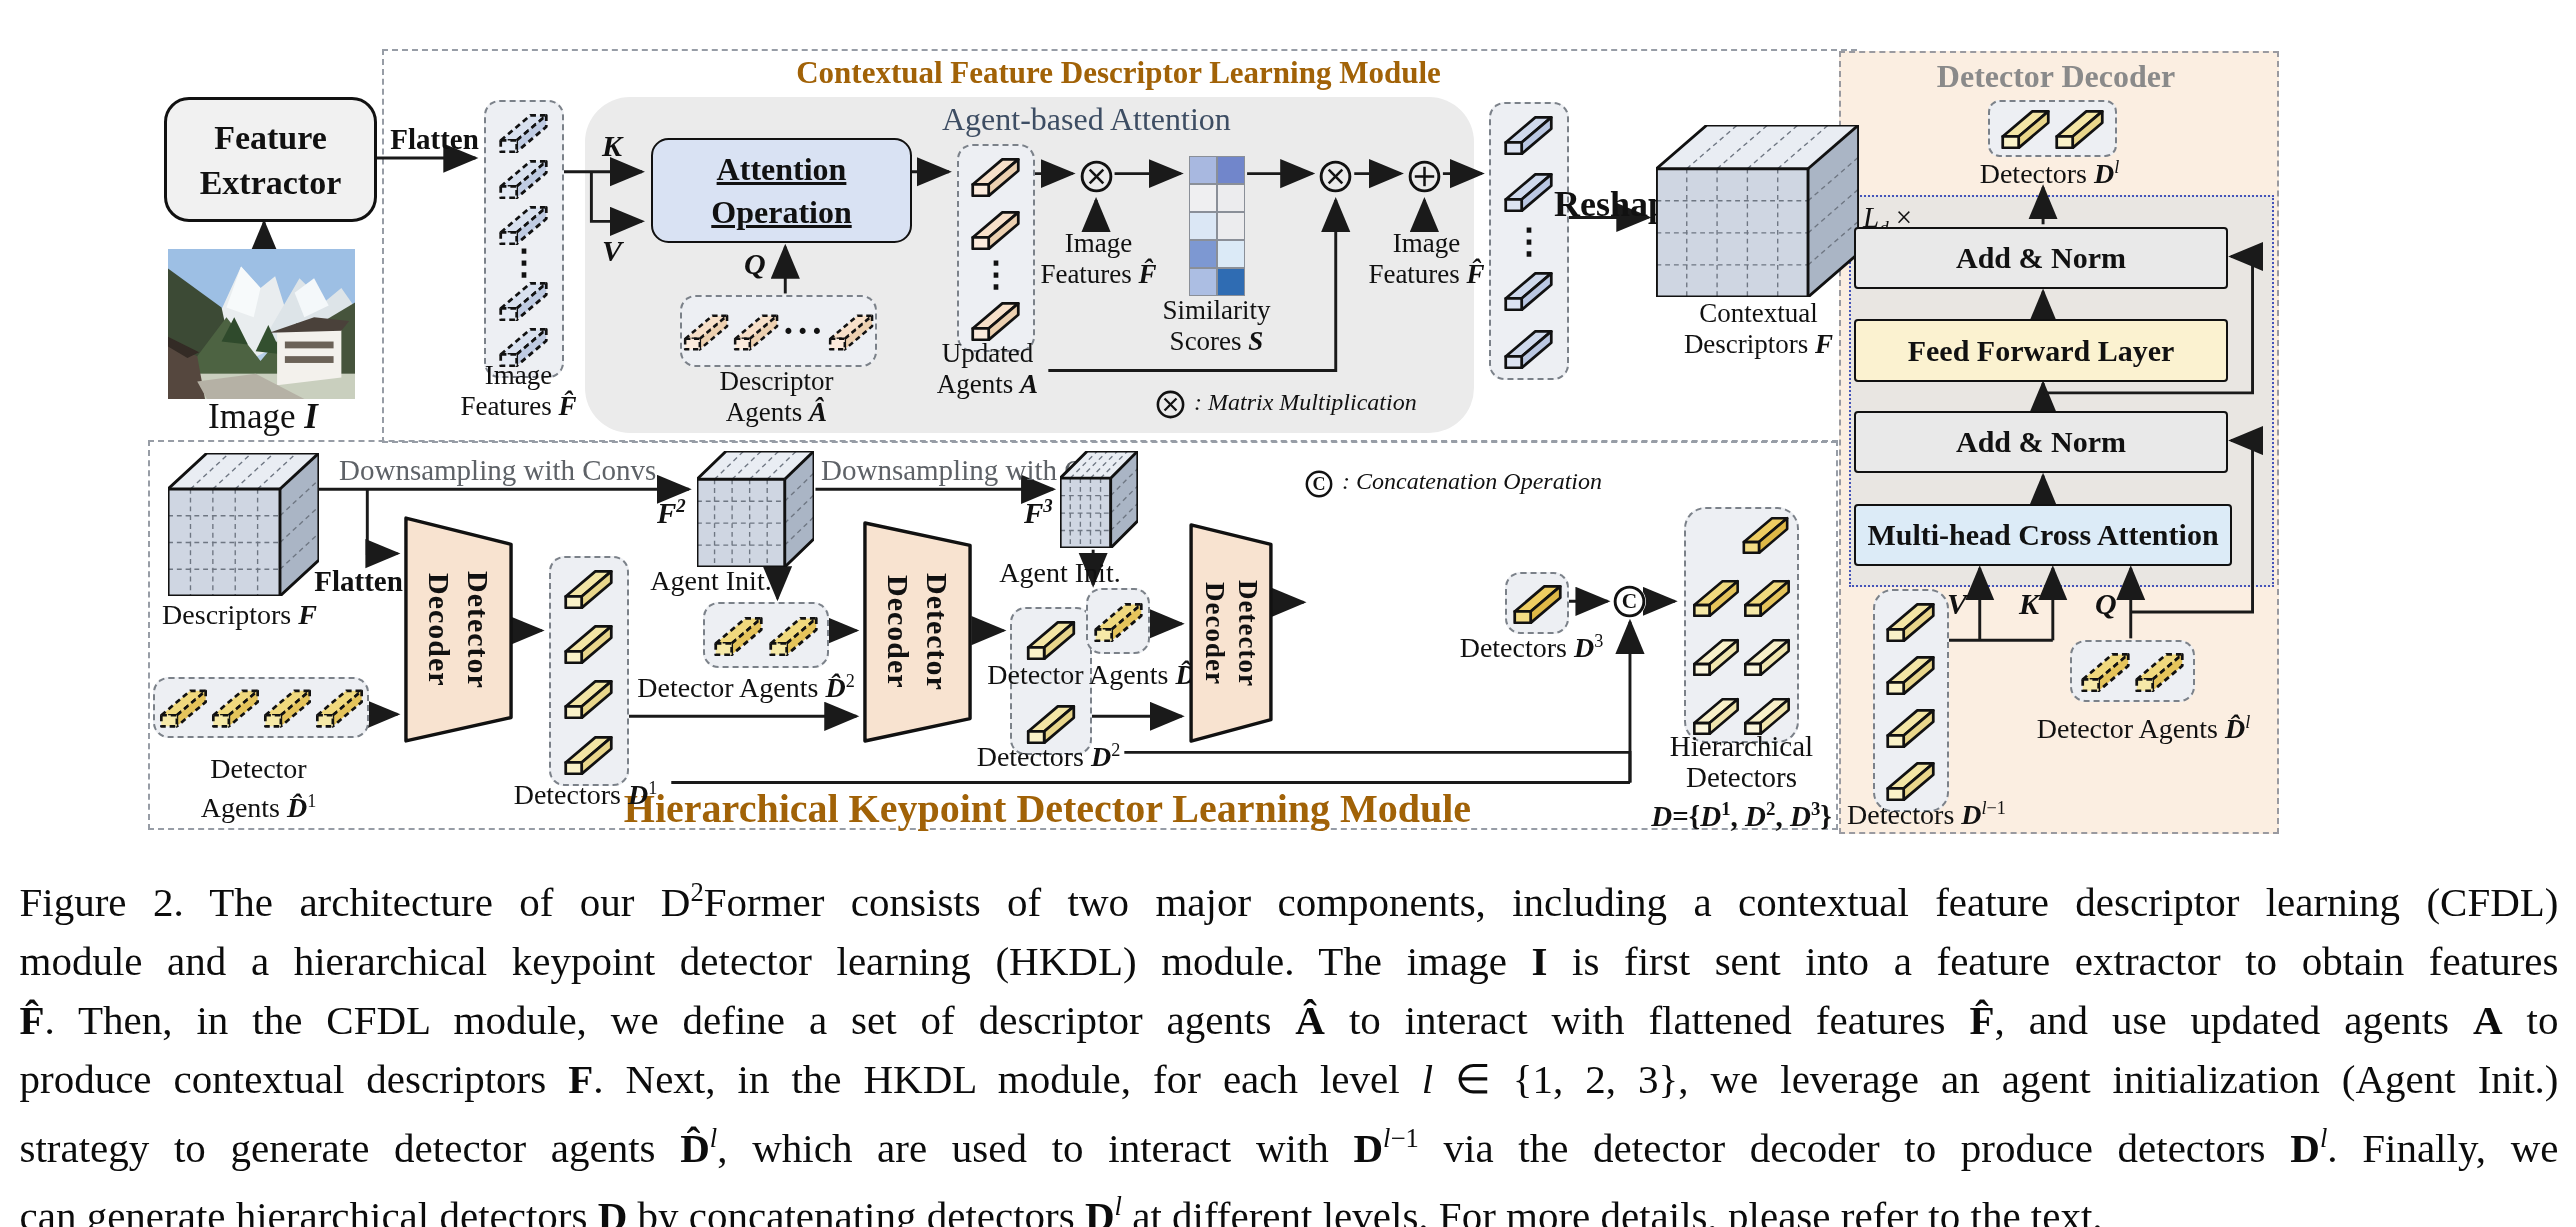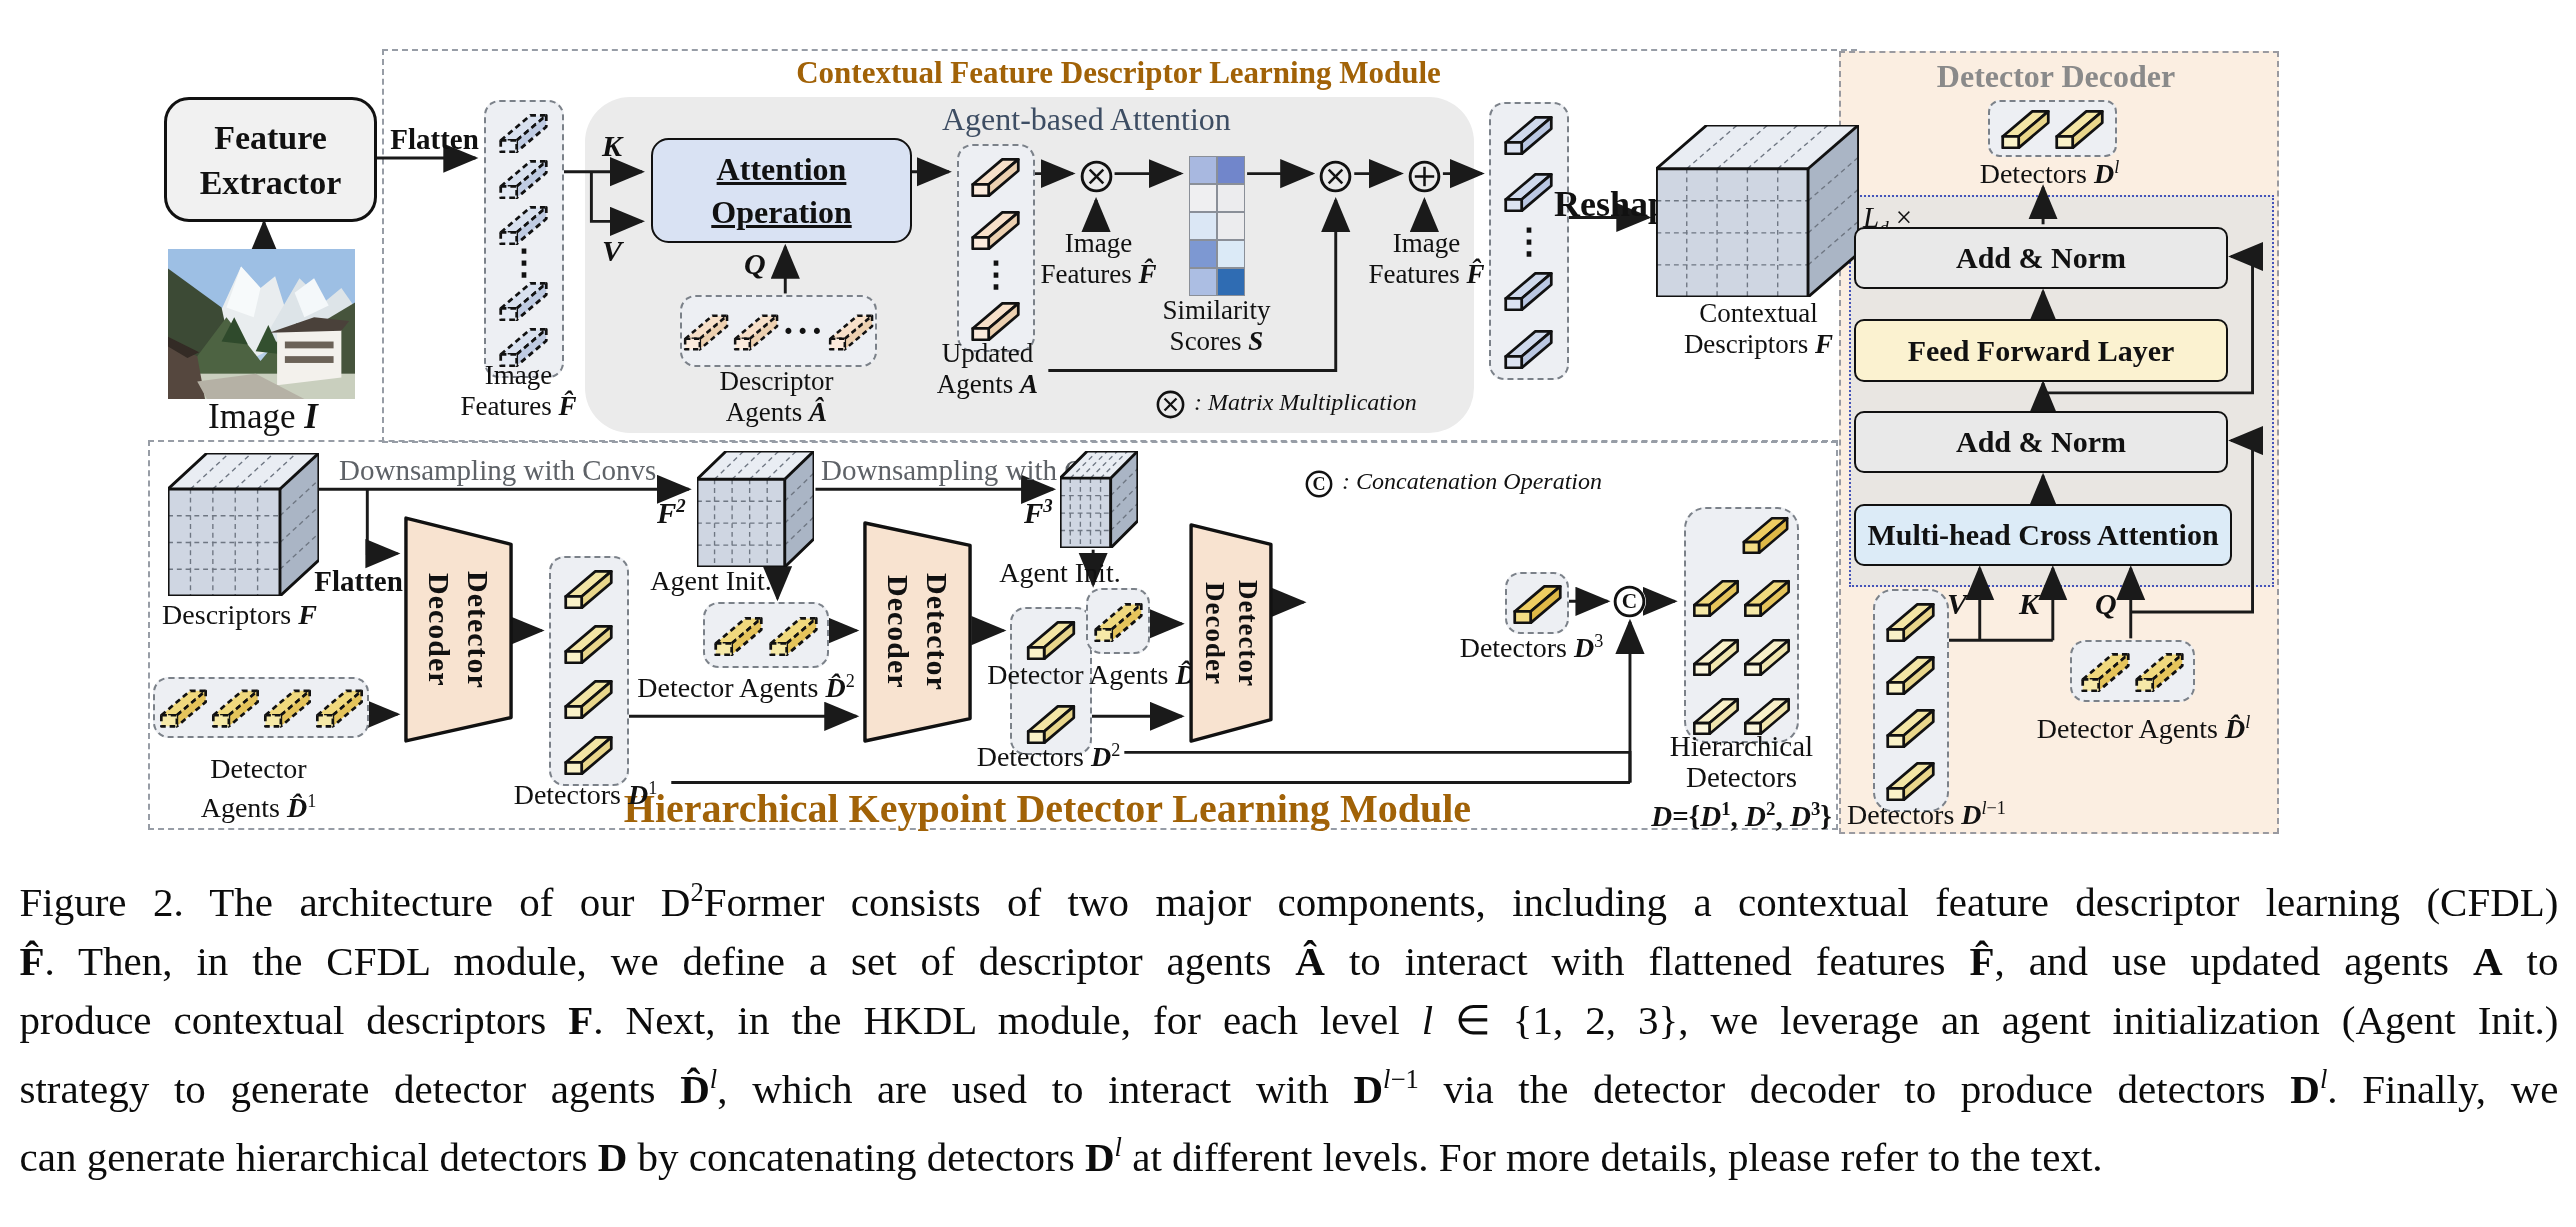--- a/index.html
+++ b/index.html
@@ -2,21 +2,21 @@
 <html><head>
 <meta charset="utf-8">
 <style>
   html,body{margin:0;padding:0;background:#ffffff;}
   #canvas{position:relative;width:2576px;height:1228px;background:#fff;
           font-family:"Liberation Serif",serif;color:#111;overflow:hidden;}
   .abs{position:absolute;}
   .module-box{border:2.4px dashed #979da6;}
   .mod-title{font-weight:bold;color:#a16207;font-size:31px;text-align:center;white-space:nowrap;}
   .gray-panel{background:#ebebeb;border-radius:45px;}
-  .blk{border:2.9px solid #111;border-radius:10px;display:flex;align-items:center;justify-content:center;
+  .blk{border:2.9px solid #111;border-radius:4px;display:flex;align-items:center;justify-content:center;
        text-align:center;font-weight:bold;}
   .dashedbox{background:#edeff3;border:2.4px dashed #7b8189;border-radius:15.6px;
              display:flex;align-items:center;justify-content:center;}
   .colv{flex-direction:column;justify-content:space-between;padding:9.7px 3.9px;}
   .lbl{font-size:27px;line-height:31px;text-align:center;white-space:nowrap;}
   .boldlbl{font-weight:bold;white-space:nowrap;}
   .kvq{font-weight:bold;font-style:italic;font-size:30px;}
   .graytxt{color:#5e6267;font-size:29px;white-space:nowrap;}
   .vdots{font-size:35px;font-weight:bold;line-height:25px;}
   .hdots{font-size:37px;font-weight:bold;letter-spacing:1.9px;}
@@ -846,20 +846,21 @@
             <polygon points="17,25 43,3 43,13 17,35" fill="#e5c45b"></polygon>
             <polygon points="3,25 17,25 17,35 3,35" fill="#f6e9a8"></polygon>
           </g>
         </svg>
       </span>
   </div>
   <div class="abs lbl" style="left:2017px;top:707px;width:253px;font-size:28px;z-index:4;">Detector Agents <b><i>D̂</i></b><sup><i>l</i></sup></div>
 
   <div class="abs" style="left:19.5px;top:863px;width:2539px;">
     <div class="cap-line">Figure 2. The architecture of our D<sup>2</sup>Former consists of two major components, including a contextual feature descriptor learning (CFDL)</div>
+    <div class="cap-line">module and a hierarchical keypoint detector learning (HKDL) module. The image <b>I</b> is first sent into a feature extractor to obtain features</div>
     <div class="cap-line"><b>F̂</b>. Then, in the CFDL module, we define a set of descriptor agents <b>Â</b> to interact with flattened features <b>F̂</b>, and use updated agents <b>A</b> to</div>
     <div class="cap-line">produce contextual descriptors <b>F</b>. Next, in the HKDL module, for each level <i>l</i> ∈ {1, 2, 3}, we leverage an agent initialization (Agent Init.)</div>
     <div class="cap-line">strategy to generate detector agents <b>D̂</b><sup><i>l</i></sup>, which are used to interact with <b>D</b><sup><i>l</i>−1</sup> via the detector decoder to produce detectors <b>D</b><sup><i>l</i></sup>. Finally, we</div>
     <div class="cap-line cap-last">can generate hierarchical detectors <b>D</b> by concatenating detectors <b>D</b><sup><i>l</i></sup> at different levels. For more details, please refer to the text.</div>
   </div>
 
 </div>
 
 
 </body></html>

